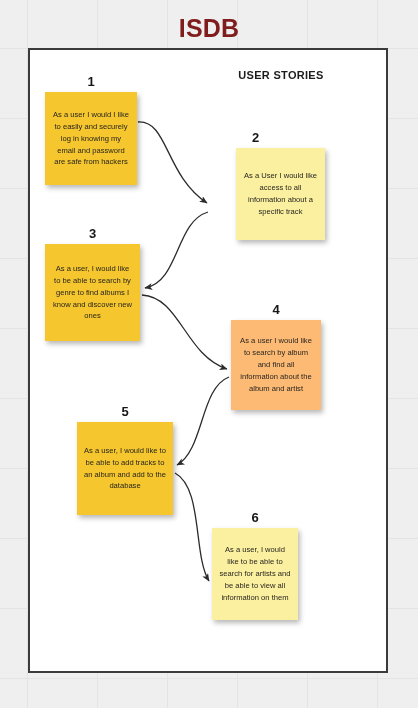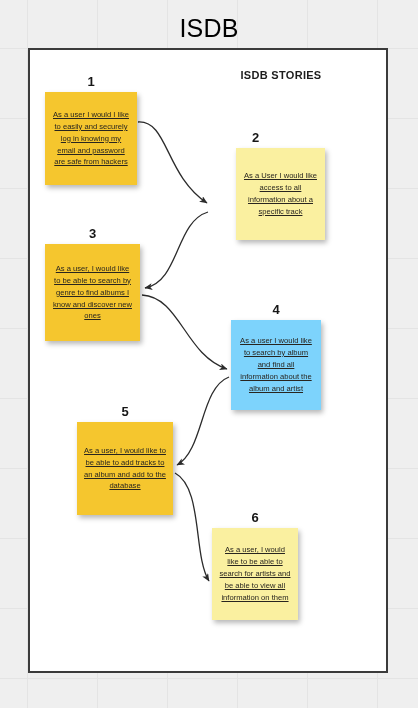--- a/index.html
+++ b/index.html
@@ -28,22 +28,22 @@
     background-position: 27px 48px;
   }
 
   
   #board-title {
     position: absolute;
     left: 0; top: 14px;
     width: 418px;
     text-align: center;
     font-size: 25px;
-    font-weight: normal;
-    color: #000000;
+    font-weight: bold;
+    color: #7f1d1d;
     letter-spacing: 0.2px;
   }
 
   
   #frame {
     position: absolute;
     left: 28px;
     top: 48px;
     width: 360px;
     height: 625px;
@@ -78,40 +78,39 @@
     box-sizing: border-box;
     padding: 22px 7px;
     display: flex;
     align-items: center;
     justify-content: center;
     text-align: center;
     font-size: 7.6px;
     line-height: 1.58;
     color: #28251f;
     box-shadow: 2px 3px 5px rgba(0,0,0,0.28);
-    text-decoration: underline;
   }
   .note-number {
     position: absolute;
     text-align: center;
     font-size: 13px;
     font-weight: bold;
     color: #161616;
   }
 </style>
 </head>
 <body>
 
 <div id="canvas-grid"></div>
 
 <div id="board-title">ISDB</div>
 
 <div id="frame"></div>
 
-<div id="frame-heading">ISDB STORIES</div>
+<div id="frame-heading">USER STORIES</div>
 
 <svg id="connectors" viewBox="0 0 418 708">
   <defs>
     <marker id="arrowhead" markerWidth="7" markerHeight="7" refX="5.6" refY="2.6" orient="auto" markerUnits="strokeWidth">
       <path d="M0,0 L6,2.6 L0,5.2 L1.5,2.6 Z" fill="#2b2b2b"></path>
     </marker>
   </defs>
   <g id="connector-paths">
       <path d="M 138 122 C 168 120 165 175 207 203" fill="none" stroke="#2b2b2b" stroke-width="1.3" marker-end="url(#arrowhead)"></path>
       <path d="M 208 212 C 175 222 180 281 145 288" fill="none" stroke="#2b2b2b" stroke-width="1.3" marker-end="url(#arrowhead)"></path>
@@ -128,21 +127,21 @@
     </div>
     <div class="note-number" style="left: 211px; top: 130px; width: 89px;">2</div>
     <div class="note" style="left: 211px; top: 148px; width: 89px; height: 92px; background: rgb(250, 240, 160); margin-left: 25px;">
       <span>As a User I would like access to all information about a specific track</span>
     </div>
     <div class="note-number" style="left: 45px; top: 226px; width: 95px;">3</div>
     <div class="note" style="left: 45px; top: 244px; width: 95px; height: 97px; background: rgb(245, 198, 46);">
       <span>As a user, I would like to be able to search by genre to find albums I know and discover new ones</span>
     </div>
     <div class="note-number" style="left: 231px; top: 302px; width: 90px;">4</div>
-    <div class="note" style="left: 231px; top: 320px; width: 90px; height: 90px; background: #7dd3fc;">
+    <div class="note" style="left: 231px; top: 320px; width: 90px; height: 90px; background: #fdba74;">
       <span>As a user I would like to search by album and find all information about the album and artist</span>
     </div>
     <div class="note-number" style="left: 77px; top: 404px; width: 96px;">5</div>
     <div class="note" style="left: 77px; top: 422px; width: 96px; height: 93px; background: rgb(245, 198, 46);">
       <span>As a user, I would like to be able to add tracks to an album and add to the database</span>
     </div>
     <div class="note-number" style="left: 212px; top: 510px; width: 86px;">6</div>
     <div class="note" style="left: 212px; top: 528px; width: 86px; height: 92px; background: rgb(250, 240, 160);">
       <span>As a user, I would like to be able to search for artists and be able to view all information on them</span>
     </div>

